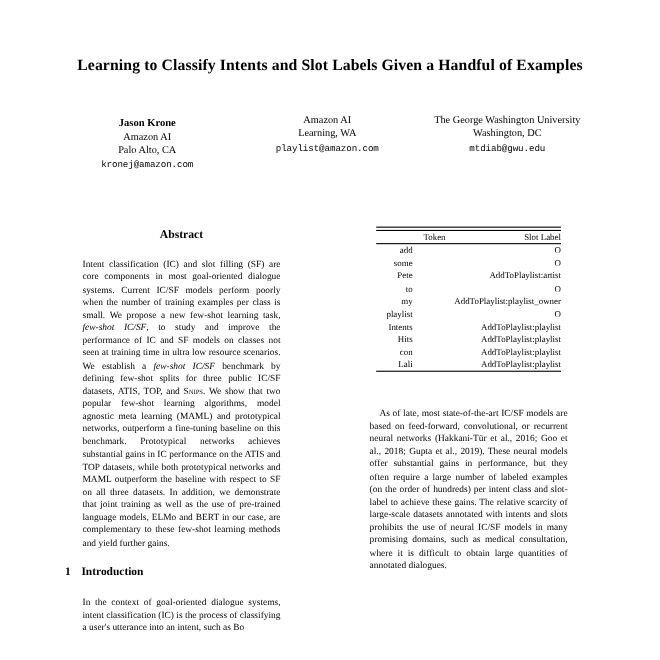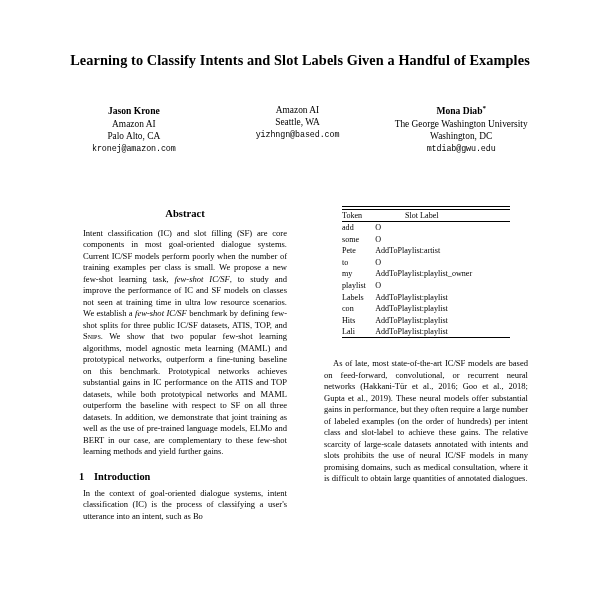--- a/index.html
+++ b/index.html
@@ -58,38 +58,38 @@
   }
   .author-email {
     font-family: "Liberation Mono", monospace;
     font-size: 8.4px;
     letter-spacing: -0.1px;
     margin-top: 1.5px;
   }
   
   .col-left {
     position: absolute;
-    left: 79px;
+    left: 59px;
     top: 208px;
     width: 212px;
   }
   .col-right {
     position: absolute;
     left: 320px;
     top: 206px;
     width: 212px;
   }
   .abstract-head {
     text-align: center;
     font-weight: bold;
     font-size: 10.6px;
     margin-bottom: 9px;
   }
   p.body {
-    margin: 4px;
+    margin: 16px;
     font-size: 8.55px;
     line-height: 1.345;
     text-align: justify;
     text-justify: inter-word;
     hyphens: manual;
   }
   .sec-head {
     font-weight: bold;
     font-size: 10.4px;
     margin-top: 13px;
@@ -107,21 +107,21 @@
   .figure-block {
     position: relative;
   }
   table.slot-table {
     border-collapse: collapse;
     width: 168px;
     margin: 0 auto;
     font-size: 8.1px;
   }
   table.slot-table td {
-    text-align: left;
+    text-align: right;
     padding: 0.2px 0;
     line-height: 1.38;
     margin-top: 16px;
   }
   .rule-double {
     border-top: 0.9px solid #000;
     border-bottom: 0.9px solid #000;
     height: 1.6px;
     width: 168px;
     margin: 0 auto;
@@ -156,26 +156,25 @@
 
     <div class="author-col">
       <div class="author-name"><span>Jason Krone</span><span class="author-sup"></span></div>
       <div>Amazon AI</div>
       <div>Palo Alto, CA</div>
       <div class="author-email">kronej@amazon.com</div>
     </div>
 
     <div class="author-col">
       <div>Amazon AI</div>
-      <div>Seattle, WA</div>
-      <div class="author-email">yizhngn@based.com</div>
+      <div>Learning, WA</div>
+      <div class="author-email">playlist@amazon.com</div>
     </div>
 
     <div class="author-col">
-      <div class="author-name"><span>Mona Diab</span><span class="author-sup">*</span></div>
       <div>The George Washington University</div>
       <div>Washington, DC</div>
       <div class="author-email">mtdiab@gwu.edu</div>
     </div>
 
   </div>
 
   <div class="col-left">
     <div class="abstract-head">Abstract</div>
     <p class="body">Intent classification (IC) and slot filling (SF) are core components in most goal-oriented dialogue systems. Current IC/SF models perform poorly when the number of training examples per class is small. We propose a new few-shot learning task, <i>few-shot IC/SF</i>, to study and improve the performance of IC and SF models on classes not seen at training time in ultra low resource scenarios. We establish a <i>few-shot IC/SF</i> benchmark by defining few-shot splits for three public IC/SF datasets, ATIS, TOP, and <span class="sc">Snips</span>. We show that two popular few-shot learning algorithms, model agnostic meta learning (MAML) and prototypical networks, outperform a fine-tuning baseline on this benchmark. Prototypical networks achieves substantial gains in IC performance on the ATIS and TOP datasets, while both prototypical networks and MAML outperform the baseline with respect to SF on all three datasets. In addition, we demonstrate that joint training as well as the use of pre-trained language models, ELMo and BERT in our case, are complementary to these few-shot learning methods and yield further gains.</p>
@@ -219,29 +218,29 @@
             </tr>
             <tr>
               <td>my</td>
               <td>AddToPlaylist:playlist_owner</td>
             </tr>
             <tr>
               <td>playlist</td>
               <td>O</td>
             </tr>
             <tr>
-              <td>Labels</td>
+              <td>Intents</td>
+              <td>AddToPlaylist:playlist</td>
+            </tr>
+            <tr>
+              <td>Hits</td>
               <td>AddToPlaylist:playlist</td>
             </tr>
             <tr>
               <td>con</td>
-              <td>AddToPlaylist:playlist</td>
-            </tr>
-            <tr>
-              <td>Hits</td>
               <td>AddToPlaylist:playlist</td>
             </tr>
             <tr>
               <td>Lali</td>
               <td>AddToPlaylist:playlist</td>
             </tr>
           </tbody>
       </table>
       <div class="rule-single"></div>
 

